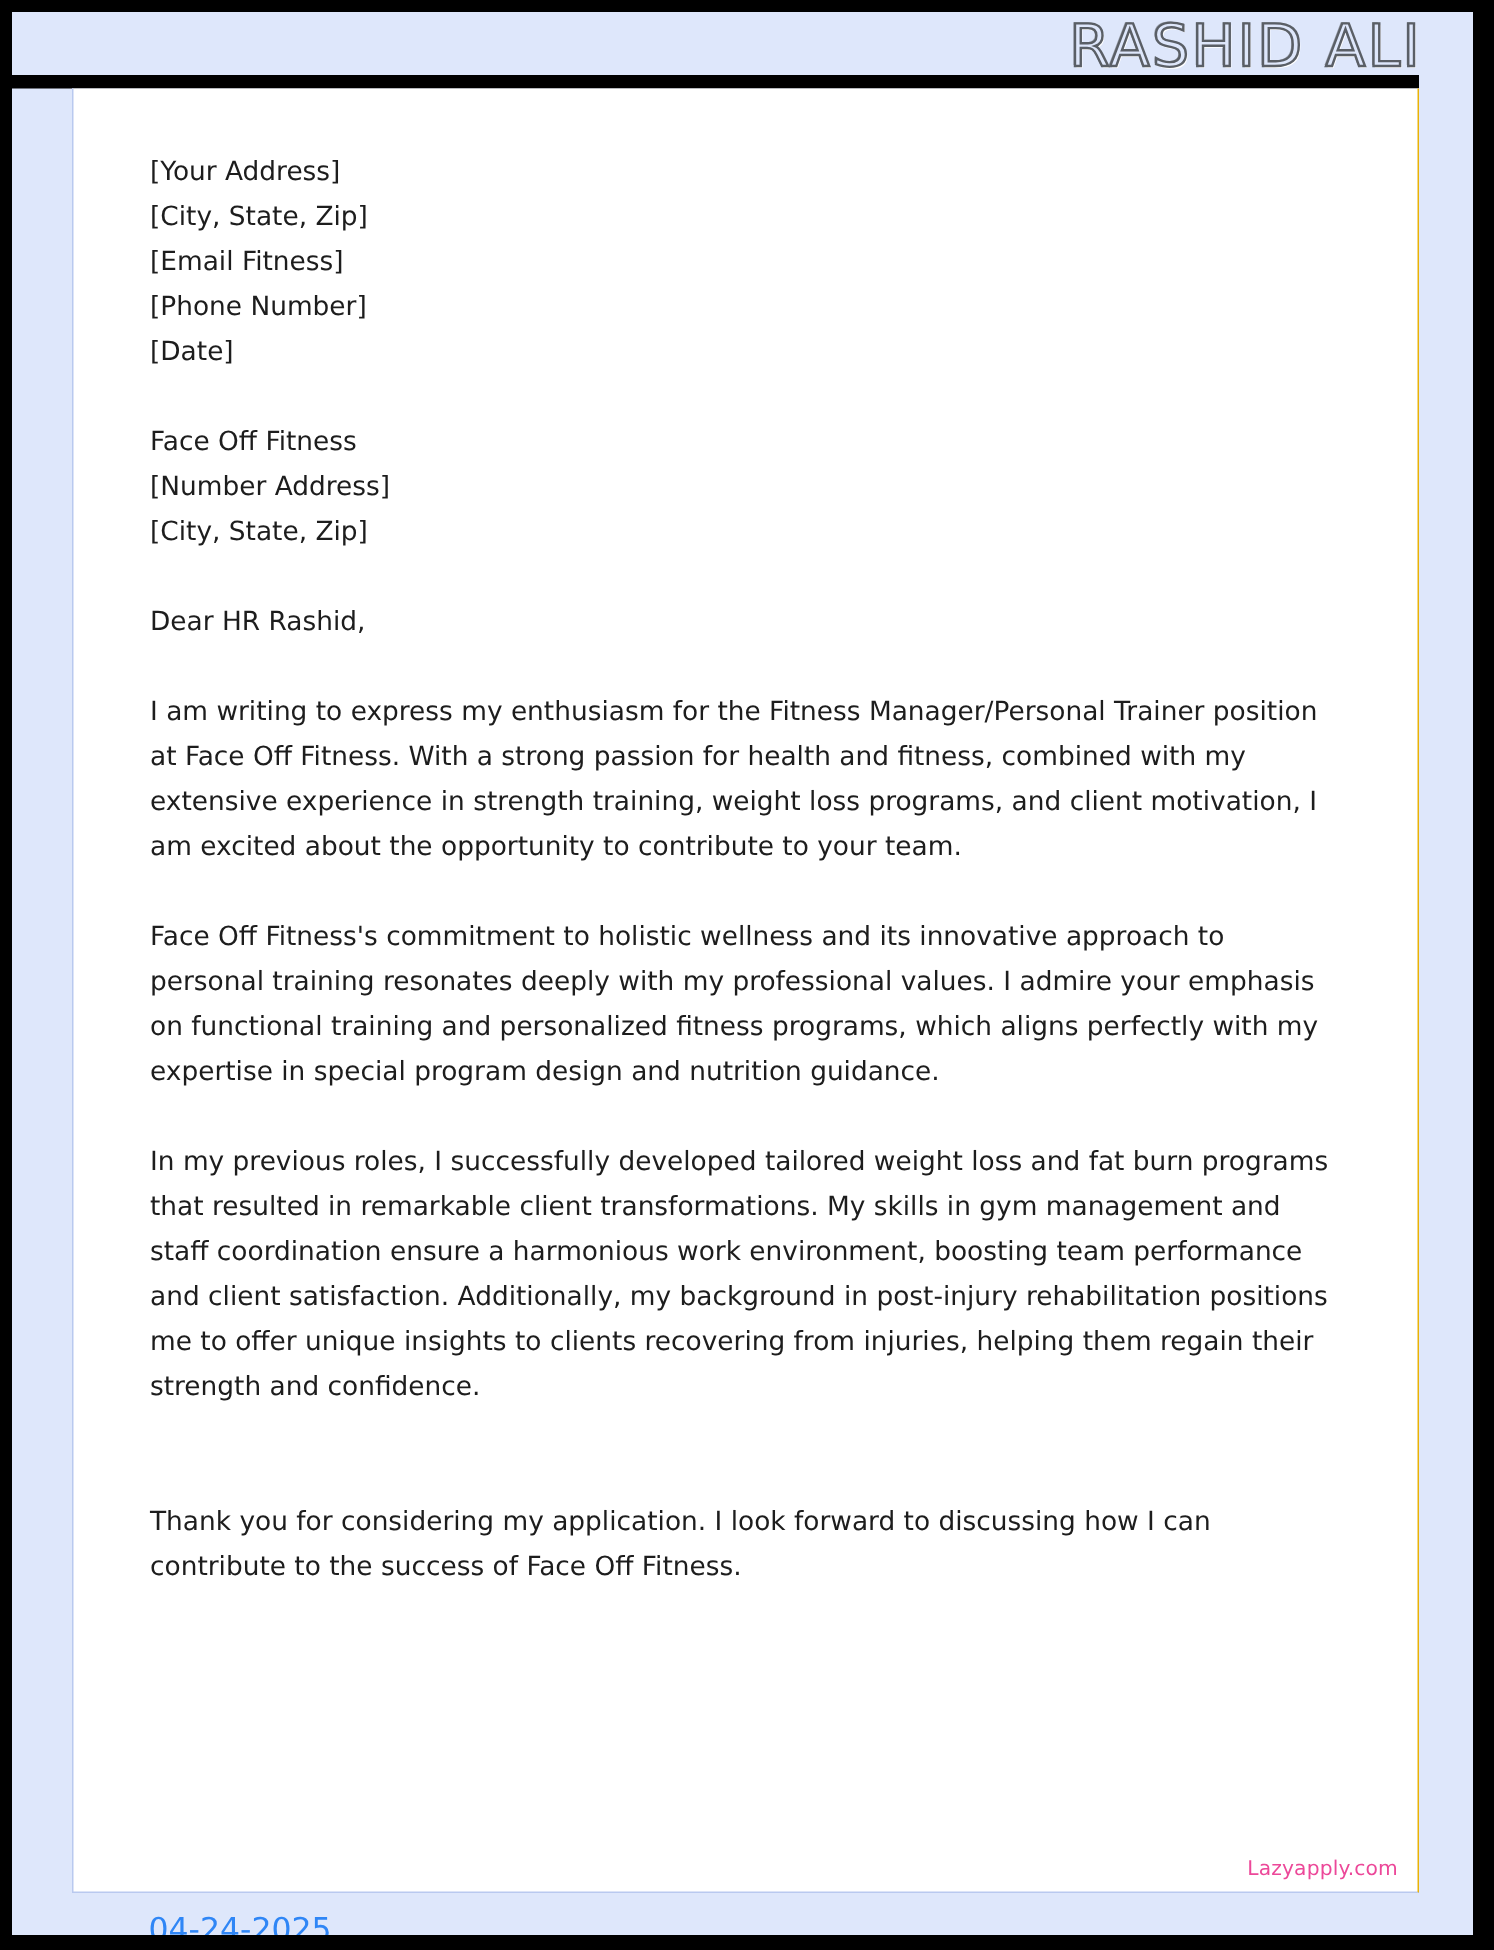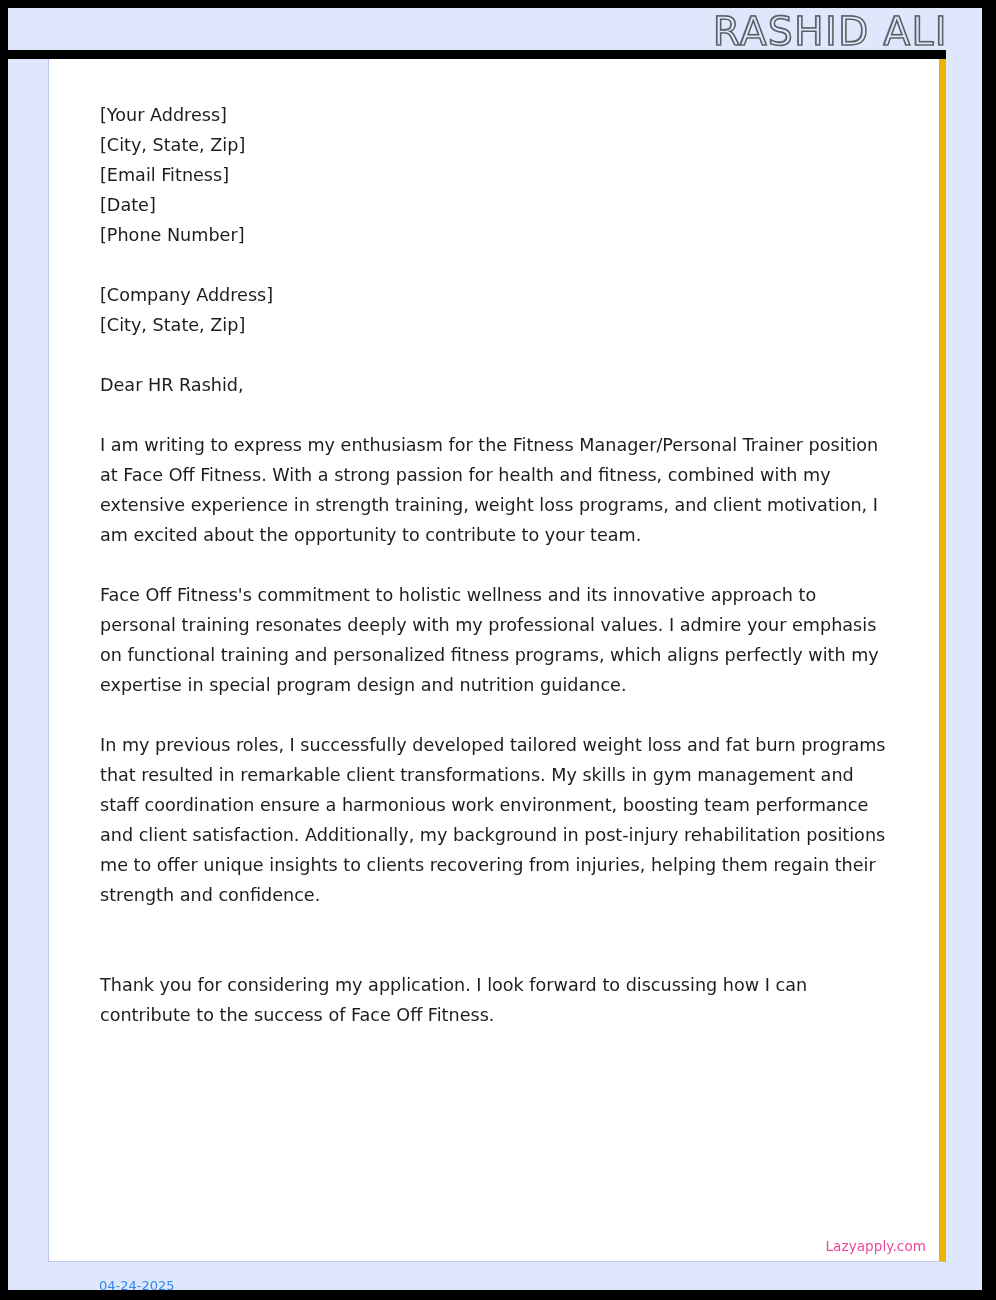--- a/index.html
+++ b/index.html
@@ -66,21 +66,21 @@
 
   
   .sheet {
     position: absolute;
     left: 48px;
     top: 59px;
     width: 898px;
     height: 1203px;
     background: #ffffff;
     border-left: 1px solid #b9c9ef;
-    border-right: 7px solid #eab308;
+    border-right: 1px solid #eab308;
     border-bottom: 1px solid #b9c9ef;
     box-sizing: border-box;
     overflow: hidden;
   }
 
   .letter-body {
     position: absolute;
     left: 51px;
     top: 41px;
     width: 790px;
@@ -120,21 +120,21 @@
     color: #ec4899;
     letter-spacing: 0.1px;
     white-space: nowrap;
   }
 
   
   .doc-date {
     position: absolute;
     left: 99px;
     top: 1274px;
-    font-size: 13px;
+    font-size: 21px;
     line-height: 24px;
     color: #2f86f6;
     white-space: nowrap;
   }
 
   
   .frame-bottom {
     position: absolute;
     left: 0;
     bottom: 0;
@@ -179,28 +179,29 @@
   <div class="header-rule"></div>
 
   <div class="sheet">
 
     <div class="letter-body">
 
       <div>
         <span class="addr-line">[Your Address]</span>
         <span class="addr-line">[City, State, Zip]</span>
         <span class="addr-line">[Email Fitness]</span>
+        <span class="addr-line">[Phone Number]</span>
         <span class="addr-line">[Date]</span>
-        <span class="addr-line">[Phone Number]</span>
       </div>
 
       <div class="block-gap"></div>
 
       <div>
-        <span class="addr-line">[Company Address]</span>
+        <span class="addr-line">Face Off Fitness</span>
+        <span class="addr-line">[Number Address]</span>
         <span class="addr-line">[City, State, Zip]</span>
       </div>
 
       <div class="block-gap"></div>
 
       <p class="para">Dear HR Rashid,</p>
 
       <div class="block-gap"></div>
 
       <p class="para">I am writing to express my enthusiasm for the Fitness Manager/Personal Trainer position at Face Off Fitness. With a strong passion for health and fitness, combined with my extensive experience in strength training, weight loss programs, and client motivation, I am excited about the opportunity to contribute to your team.</p>

